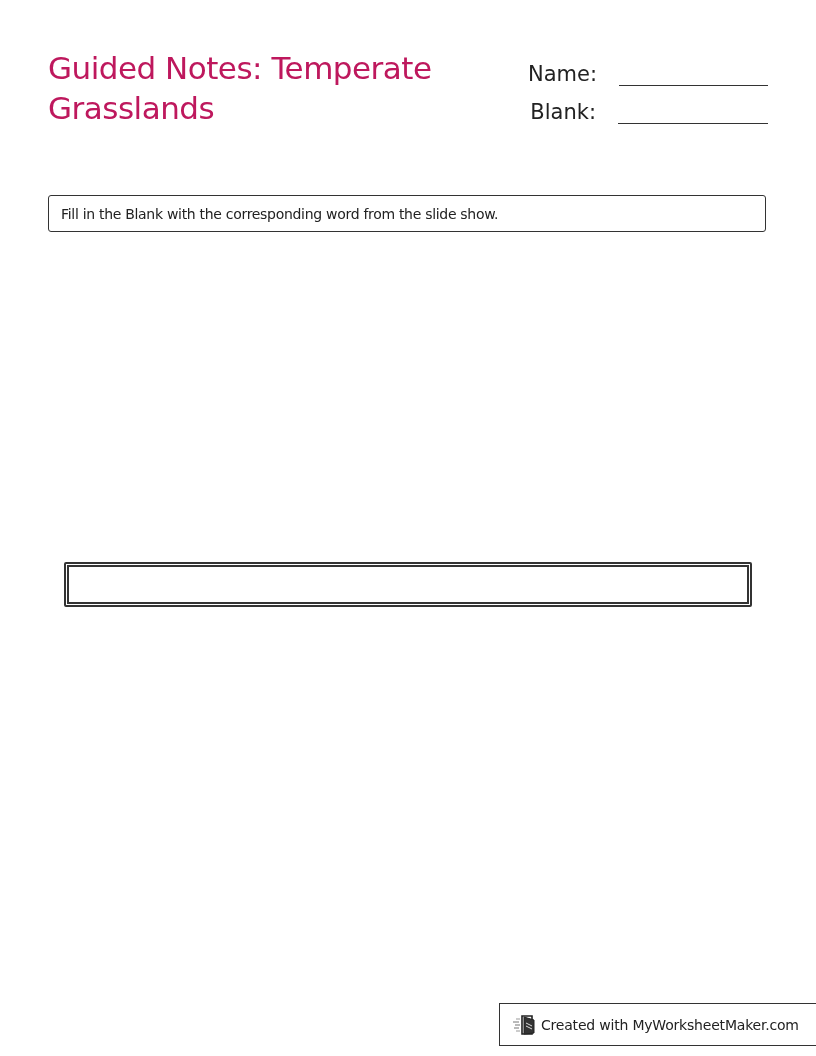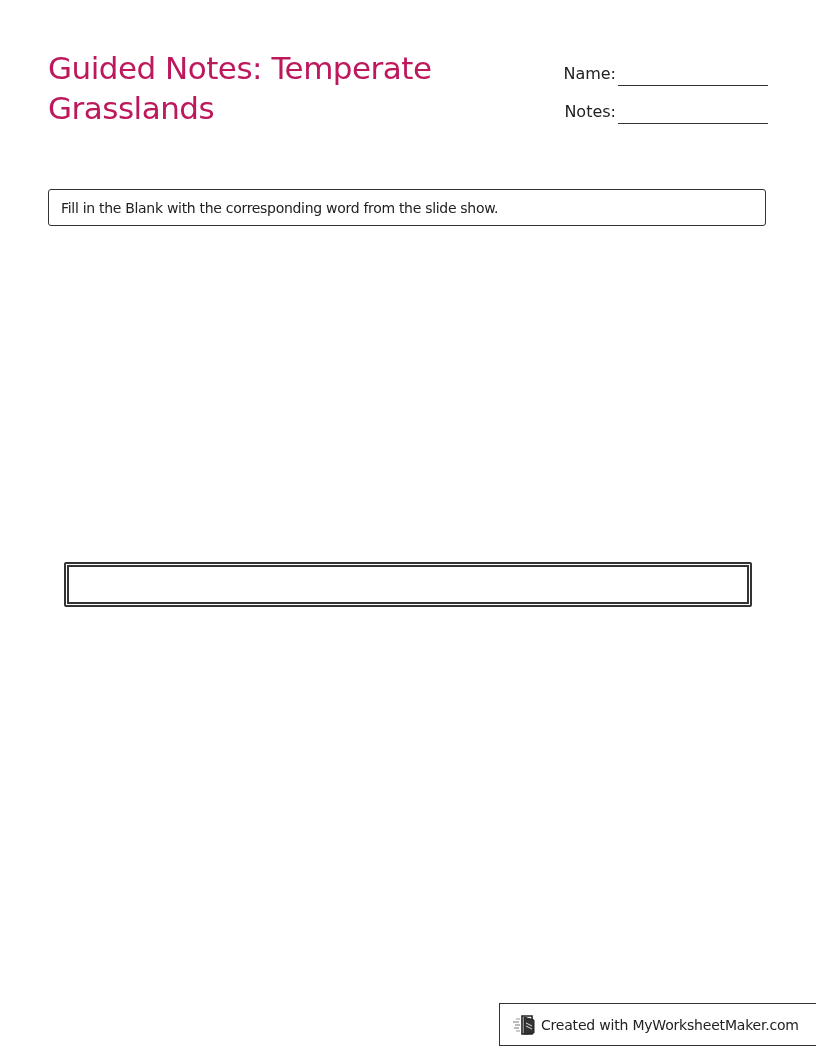--- a/index.html
+++ b/index.html
@@ -33,37 +33,37 @@
       top: 50px;
       width: 240px;
     }
     .field-row {
       display: flex;
       align-items: flex-end;
       justify-content: flex-end;
       height: 38px;
     }
     .field-label {
-      font-size: 16px;
+      font-size: 21px;
       color: #222222;
       text-align: right;
-      margin-right: 2px;
+      margin-right: 22px;
       line-height: 24px;
       padding-bottom: 2px;
     }
     .field-line {
       width: 150px;
       border-bottom: 1.3px solid #333333;
       height: 1px;
       margin-bottom: 2px;
     }
     .instructions {
       position: absolute;
       left: 48px;
-      top: 189px;
+      top: 195px;
       width: 718px;
       height: 37px;
       border: 1.3px solid #333333;
       border-radius: 3px;
       box-sizing: border-box;
       display: flex;
       align-items: center;
       padding-left: 12px;
       font-size: 14px;
       color: #222222;
@@ -109,21 +109,21 @@
 <body>
 
 <h1 class="title">Guided Notes: Temperate Grasslands</h1>
 
 <div class="fields">
   <div class="field-row">
     <span class="field-label">Name:</span>
     <span class="field-line"></span>
   </div>
   <div class="field-row">
-    <span class="field-label">Notes:</span>
+    <span class="field-label">Blank:</span>
     <span class="field-line"></span>
   </div>
 </div>
 
 <div class="instructions">
   <span>Fill in the Blank with the corresponding word from the slide show.</span>
 </div>
 
 <div class="word-bank"></div>
 

